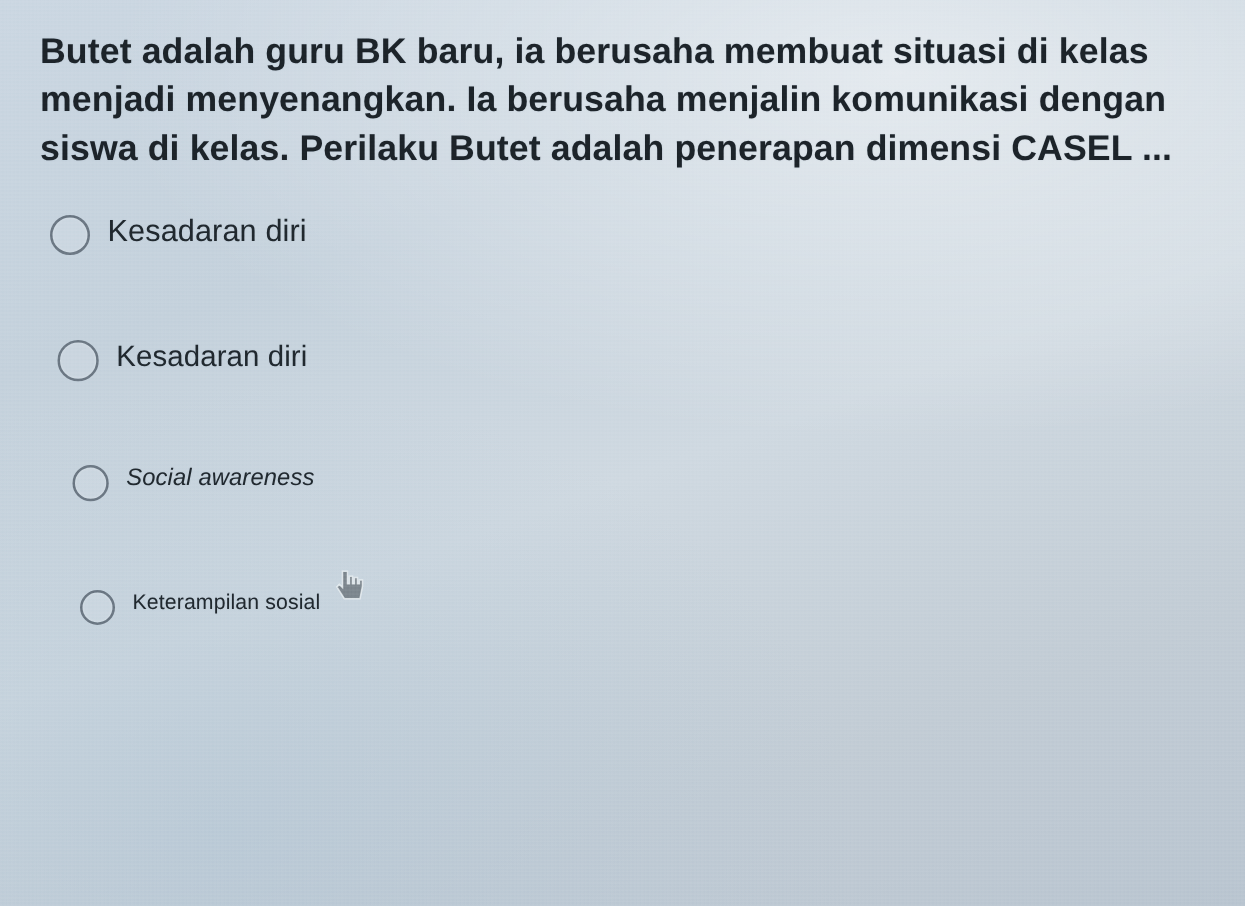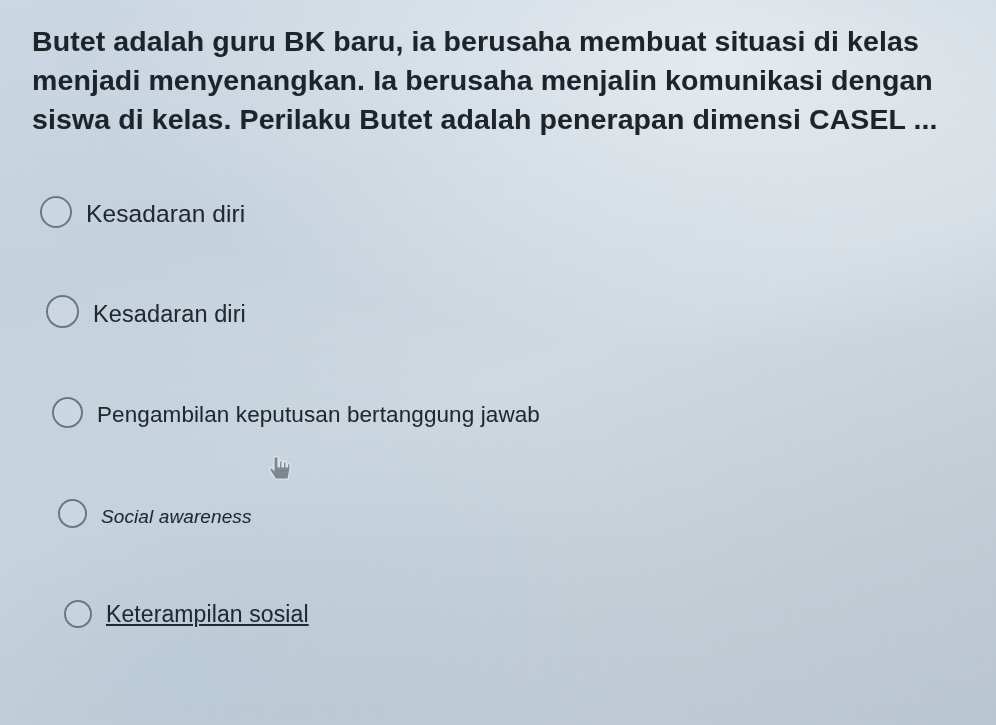--- a/index.html
+++ b/index.html
@@ -50,21 +50,21 @@
     max-width: 940px;
     text-shadow: 0 0 1px rgba(120,140,160,0.35);
   }
 
   .options {
     margin-top: 34px;
   }
 
   .option {
     display: flex;
-    align-items: flex-end;
+    align-items: flex-start;
     gap: 14px;
     height: 56px;
     margin-bottom: 44px;
   }
   .option.o1 { margin-left: 8px; }
   .option.o2 { margin-left: 14px; }
   .option.o3 { margin-left: 20px; }
   .option.o4 { margin-left: 26px; }
   .option.o5 { margin-left: 32px; }
 
@@ -85,21 +85,21 @@
 
   .opt-label {
     color: #20282e;
     letter-spacing: 0.1px;
     text-shadow: 0 0 1px rgba(130,150,170,0.3);
   }
   .option.o1 .opt-label { font-size: 24.5px; }
   .option.o2 .opt-label { font-size: 23.5px; }
   .option.o3 .opt-label { font-size: 22.5px; }
   .option.o4 .opt-label { font-size: 19px; font-style: italic; }
-  .option.o5 .opt-label { font-size: 23px; text-decoration: underline; }
+  .option.o5 .opt-label { font-size: 17px; }
 
   
   #cursor {
     position: absolute;
     left: 268px;
     top: 455px;
     width: 26px;
     height: 30px;
     pointer-events: none;
     opacity: 0.88;
@@ -118,24 +118,20 @@
       <div class="option o1">
         <div class="radio"></div>
         <div class="opt-label">Kesadaran diri</div>
       </div>
 
       <div class="option o2">
         <div class="radio"></div>
         <div class="opt-label">Kesadaran diri</div>
       </div>
 
-      <div class="option o3">
-        <div class="radio"></div>
-        <div class="opt-label">Pengambilan keputusan bertanggung jawab</div>
-      </div>
 
       <div class="option o4">
         <div class="radio"></div>
         <div class="opt-label">Social awareness</div>
       </div>
 
       <div class="option o5">
         <div class="radio"></div>
         <div class="opt-label">Keterampilan sosial</div>
       </div>

